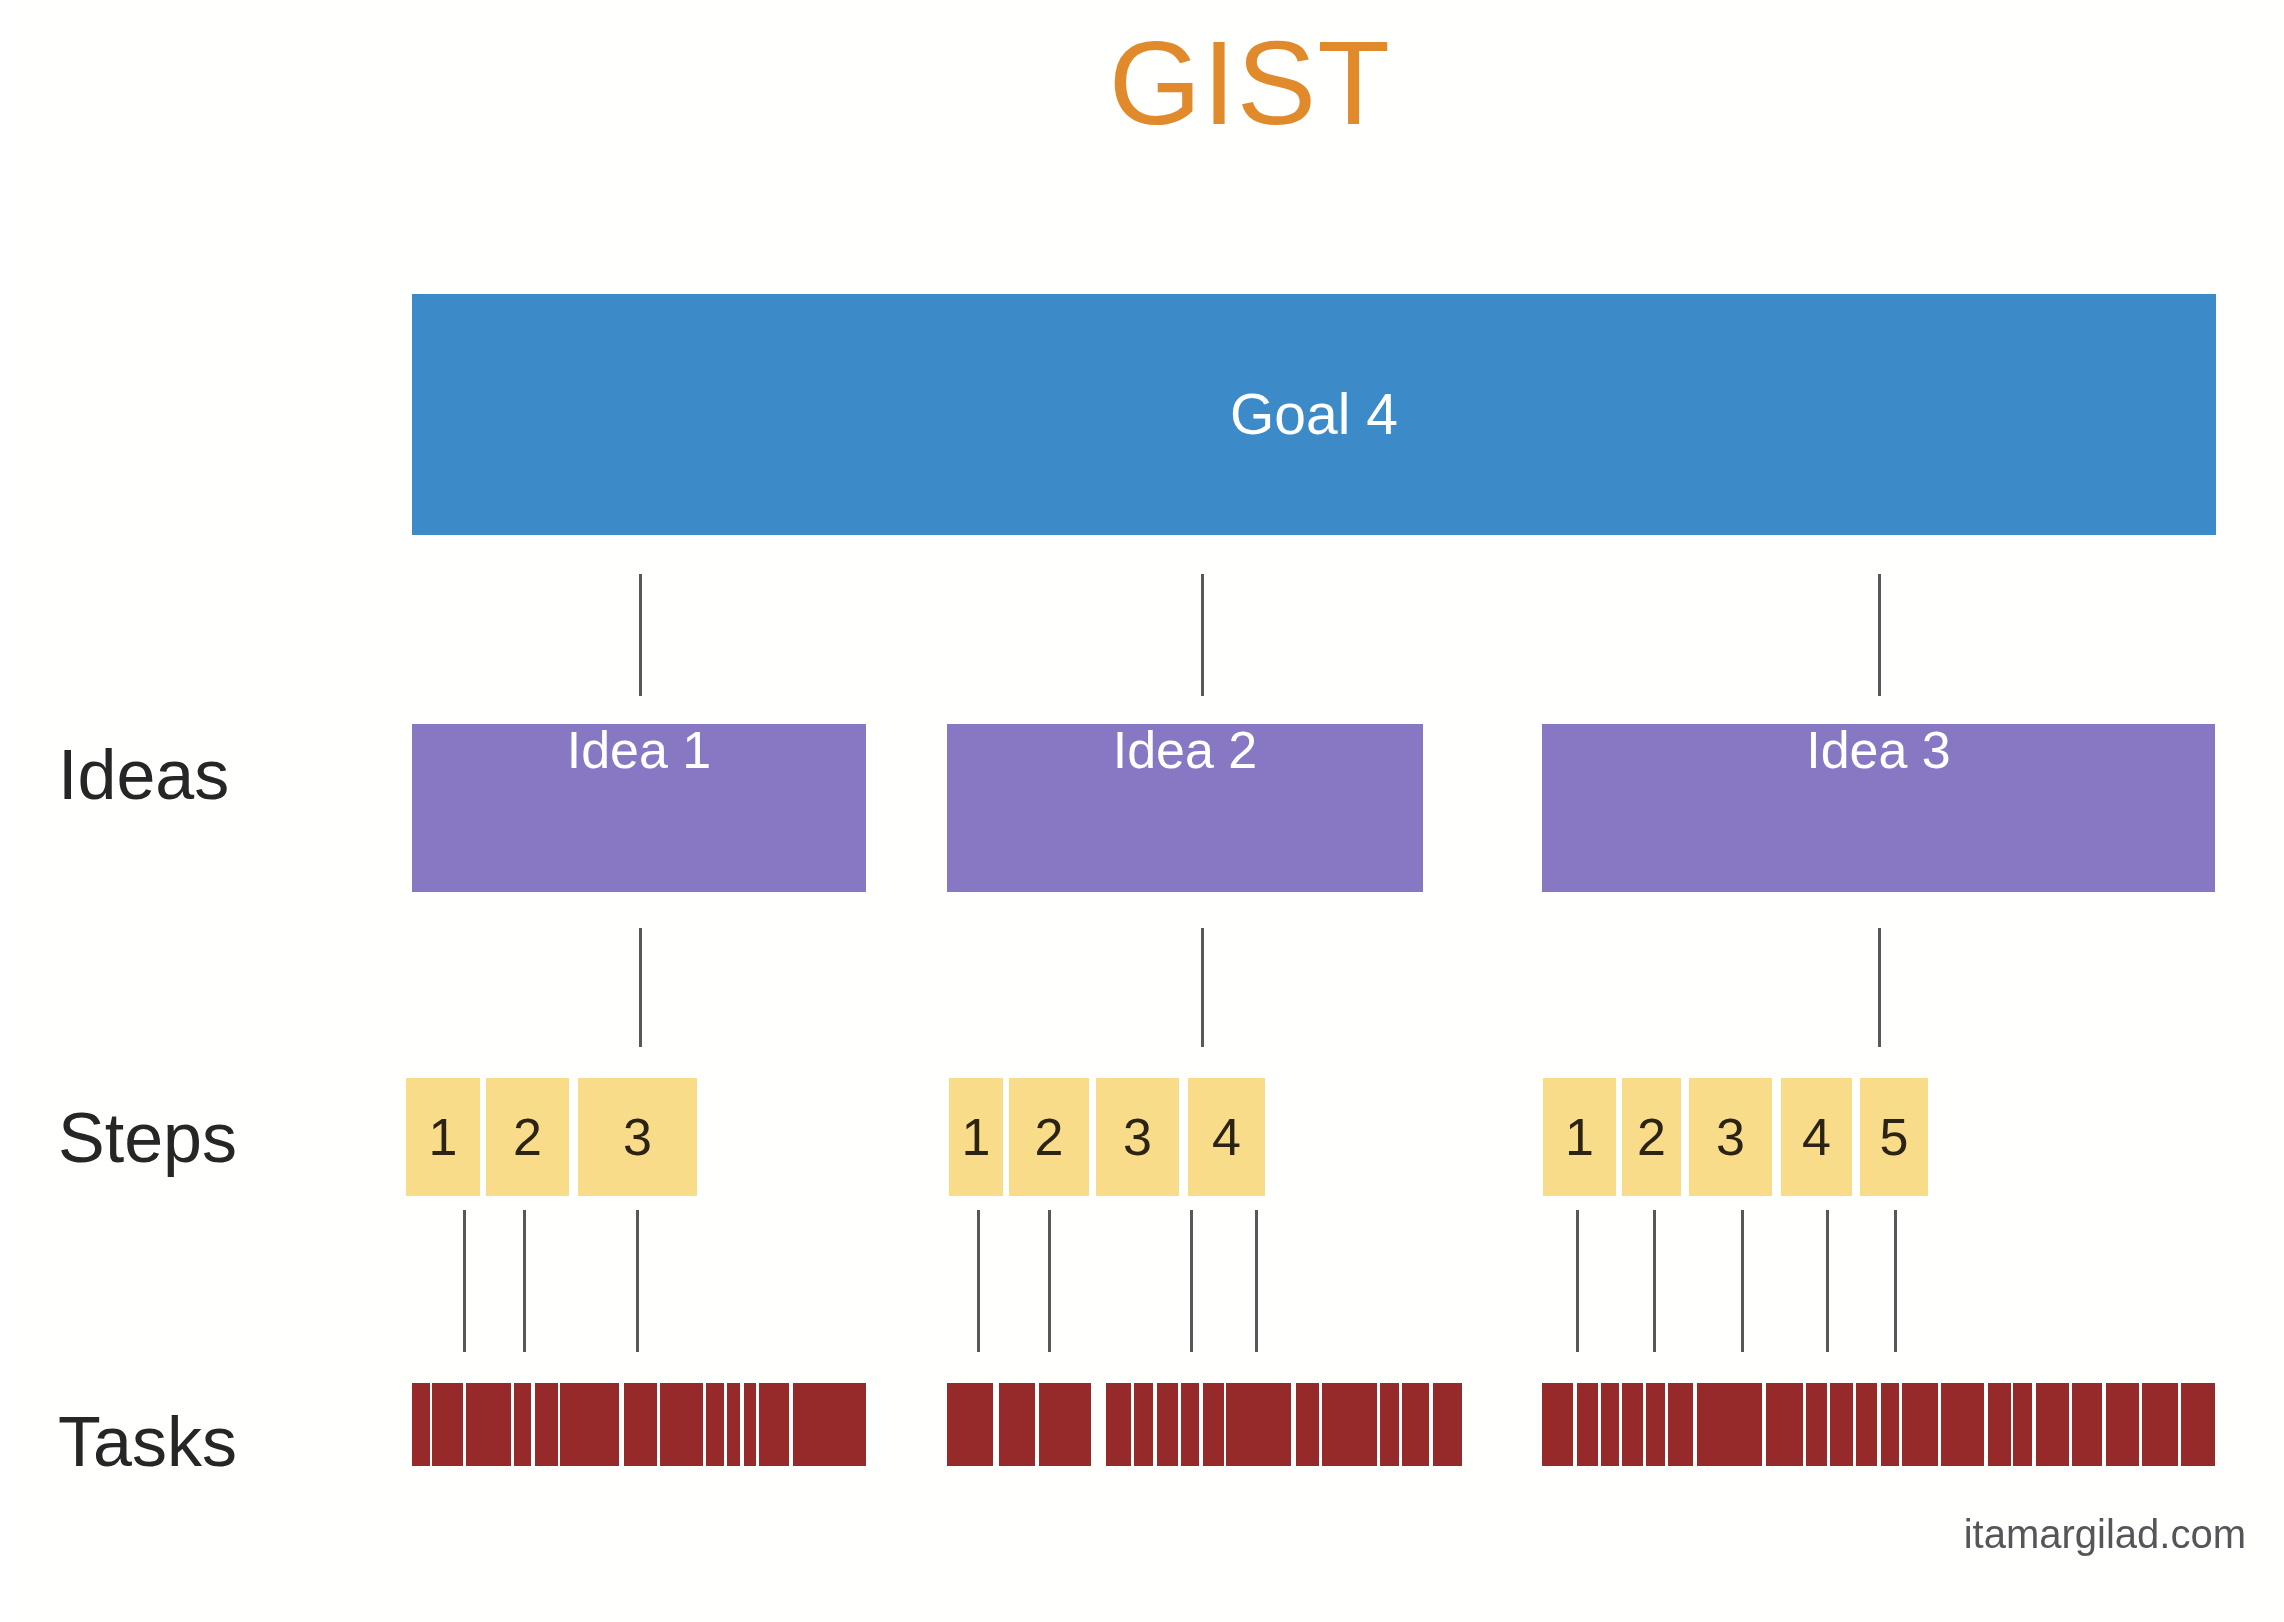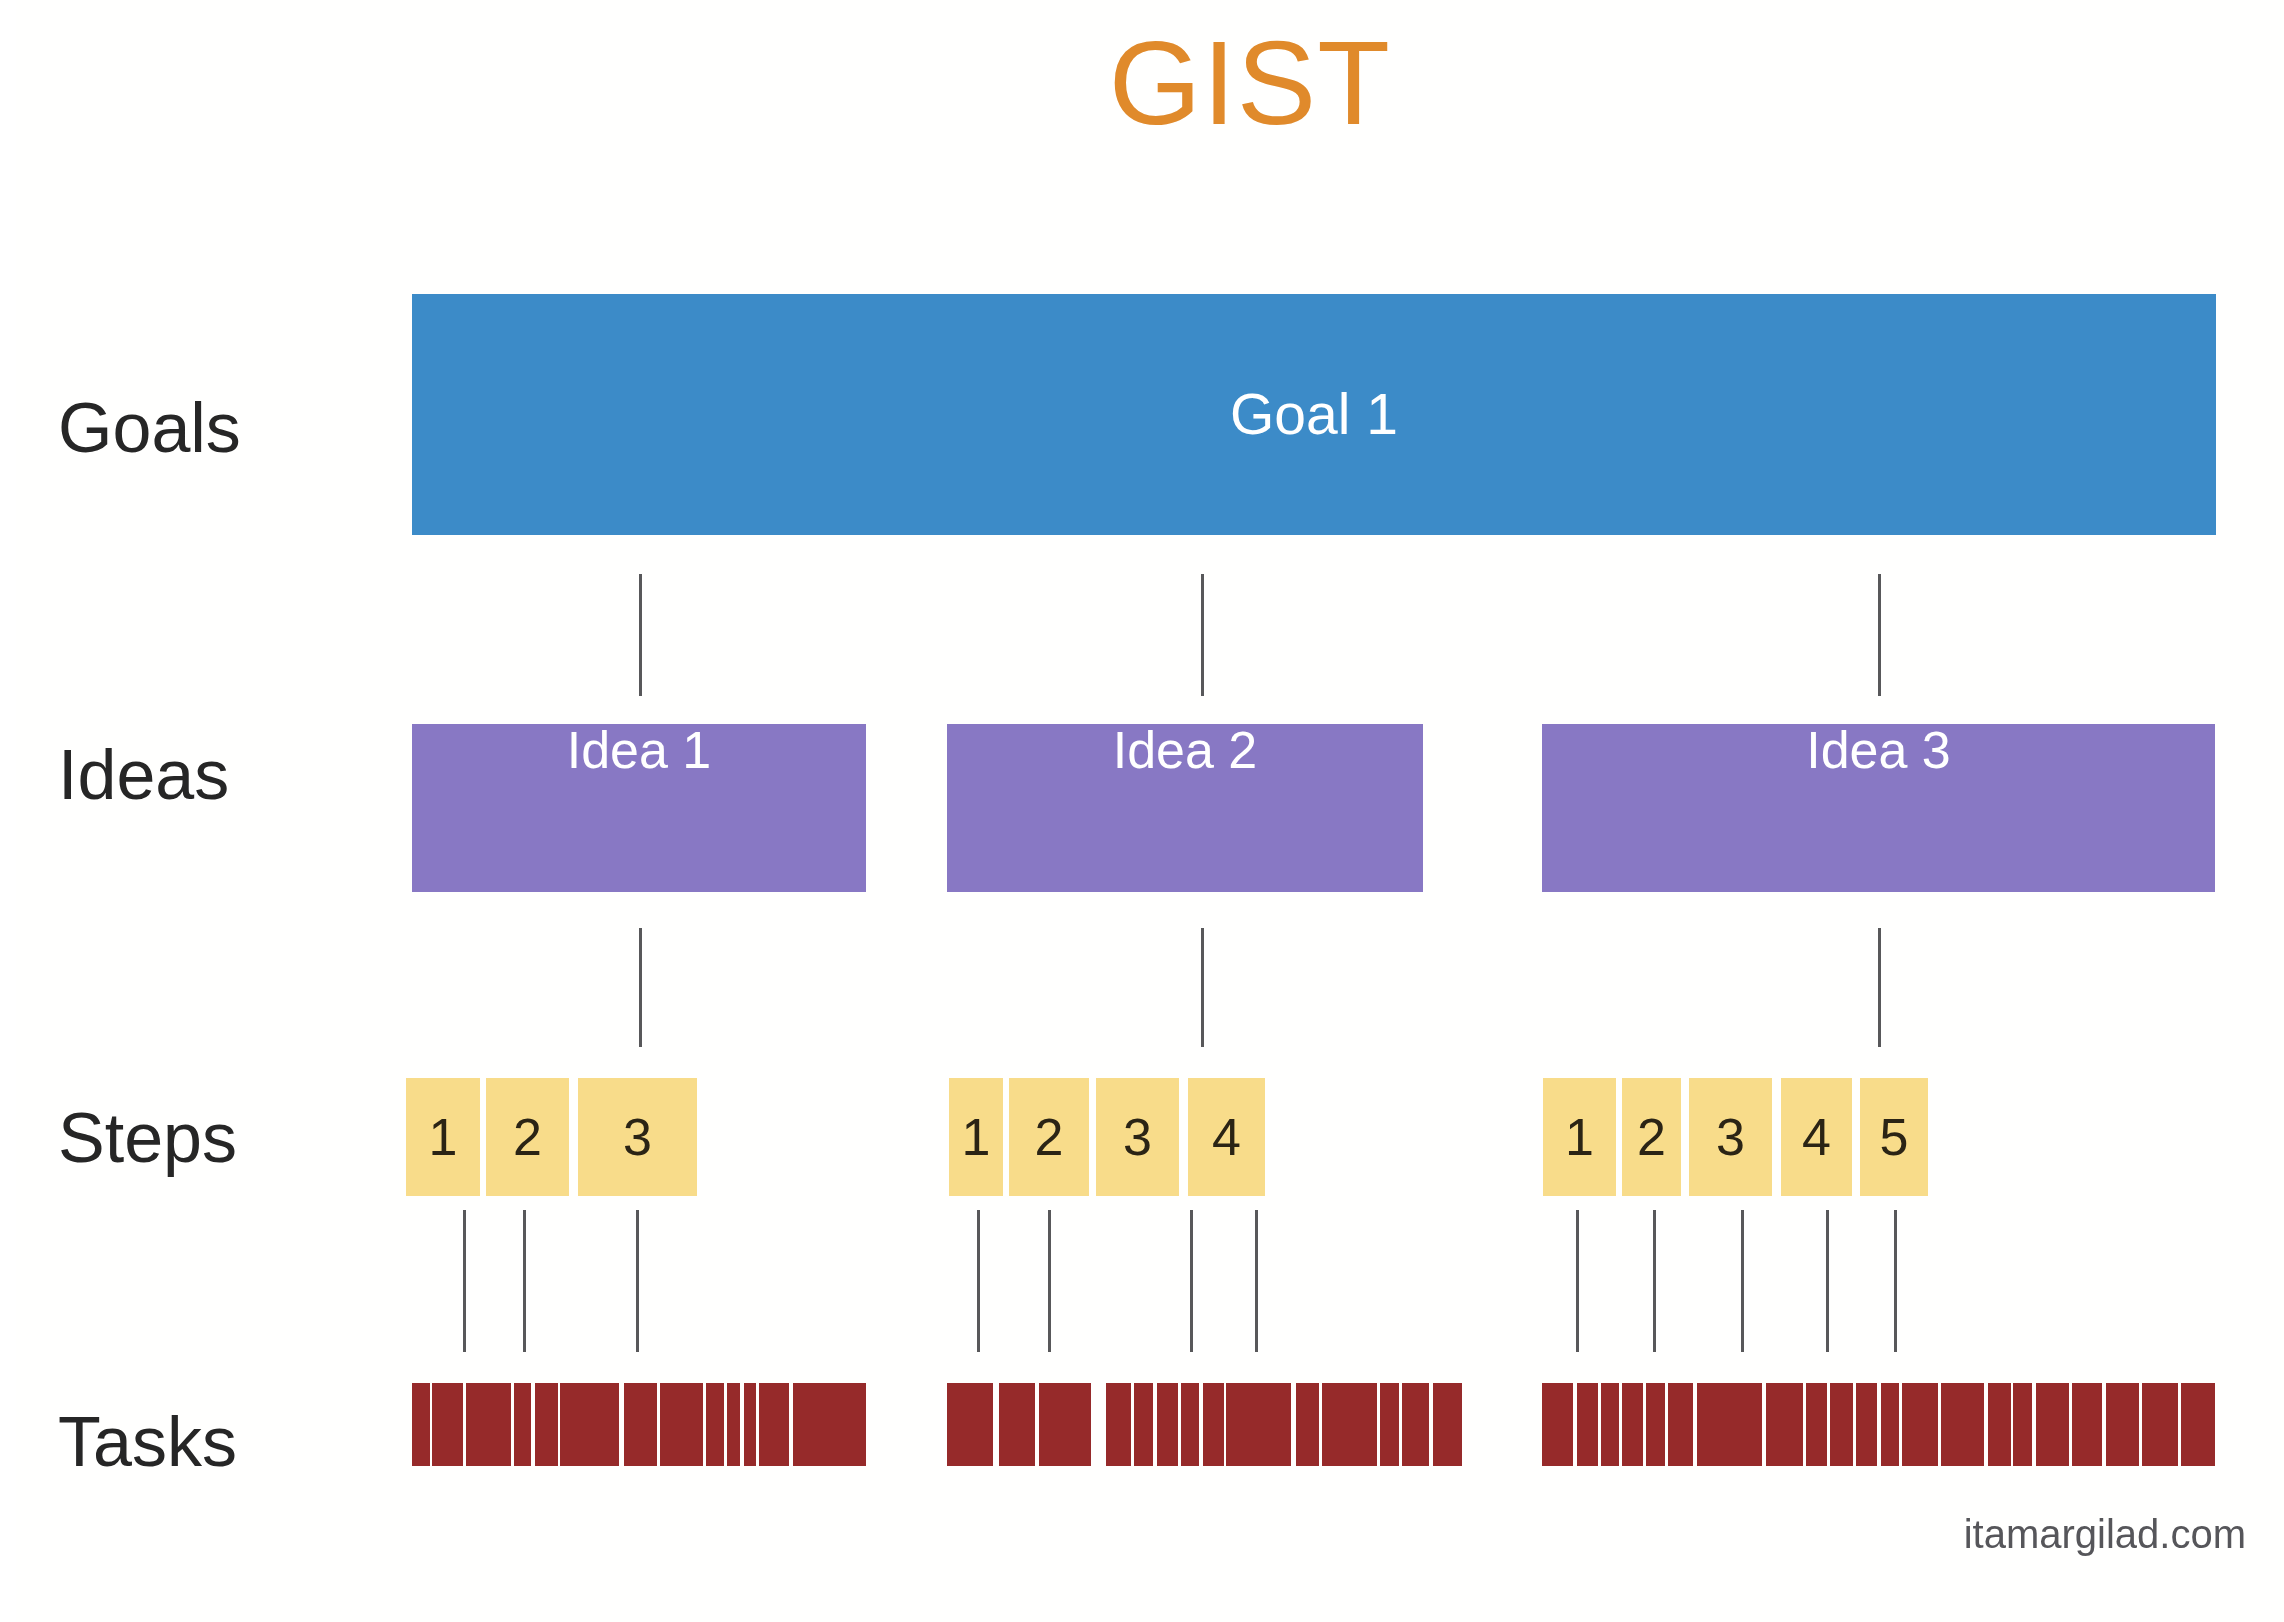--- a/index.html
+++ b/index.html
@@ -120,28 +120,27 @@
     white-space: nowrap;
   }
 </style>
 </head>
 <body>
 
 <div id="canvas">
 
   <div id="title">GIST</div>
 
-  <div class="row-label" id="label-goals">Goals</div>
   <div class="row-label" id="label-ideas">Ideas</div>
   <div class="row-label" id="label-tasks">Tasks</div>
   <div class="row-label" id="label-steps">Steps</div>
 
   <div id="layer-goals">
       <div class="abs goal-bar" style="left: 396px; top: 294px; width: 1804px; height: 241px;">
-        <span class="bar-text">Goal 1</span>
+        <span class="bar-text">Goal 4</span>
       </div>
     </div>
   <div id="layer-conn-gi">
       <div class="abs connector" style="left: 623px; top: 574px; height: 122px;"></div>
       <div class="abs connector" style="left: 1185px; top: 574px; height: 122px;"></div>
       <div class="abs connector" style="left: 1862px; top: 574px; height: 122px;"></div>
     </div>
   <div id="layer-ideas">
       <div class="abs idea-box" style="left: 396px; top: 724px; width: 454px; height: 168px;">
         <span class="bar-text">Idea 1</span>

